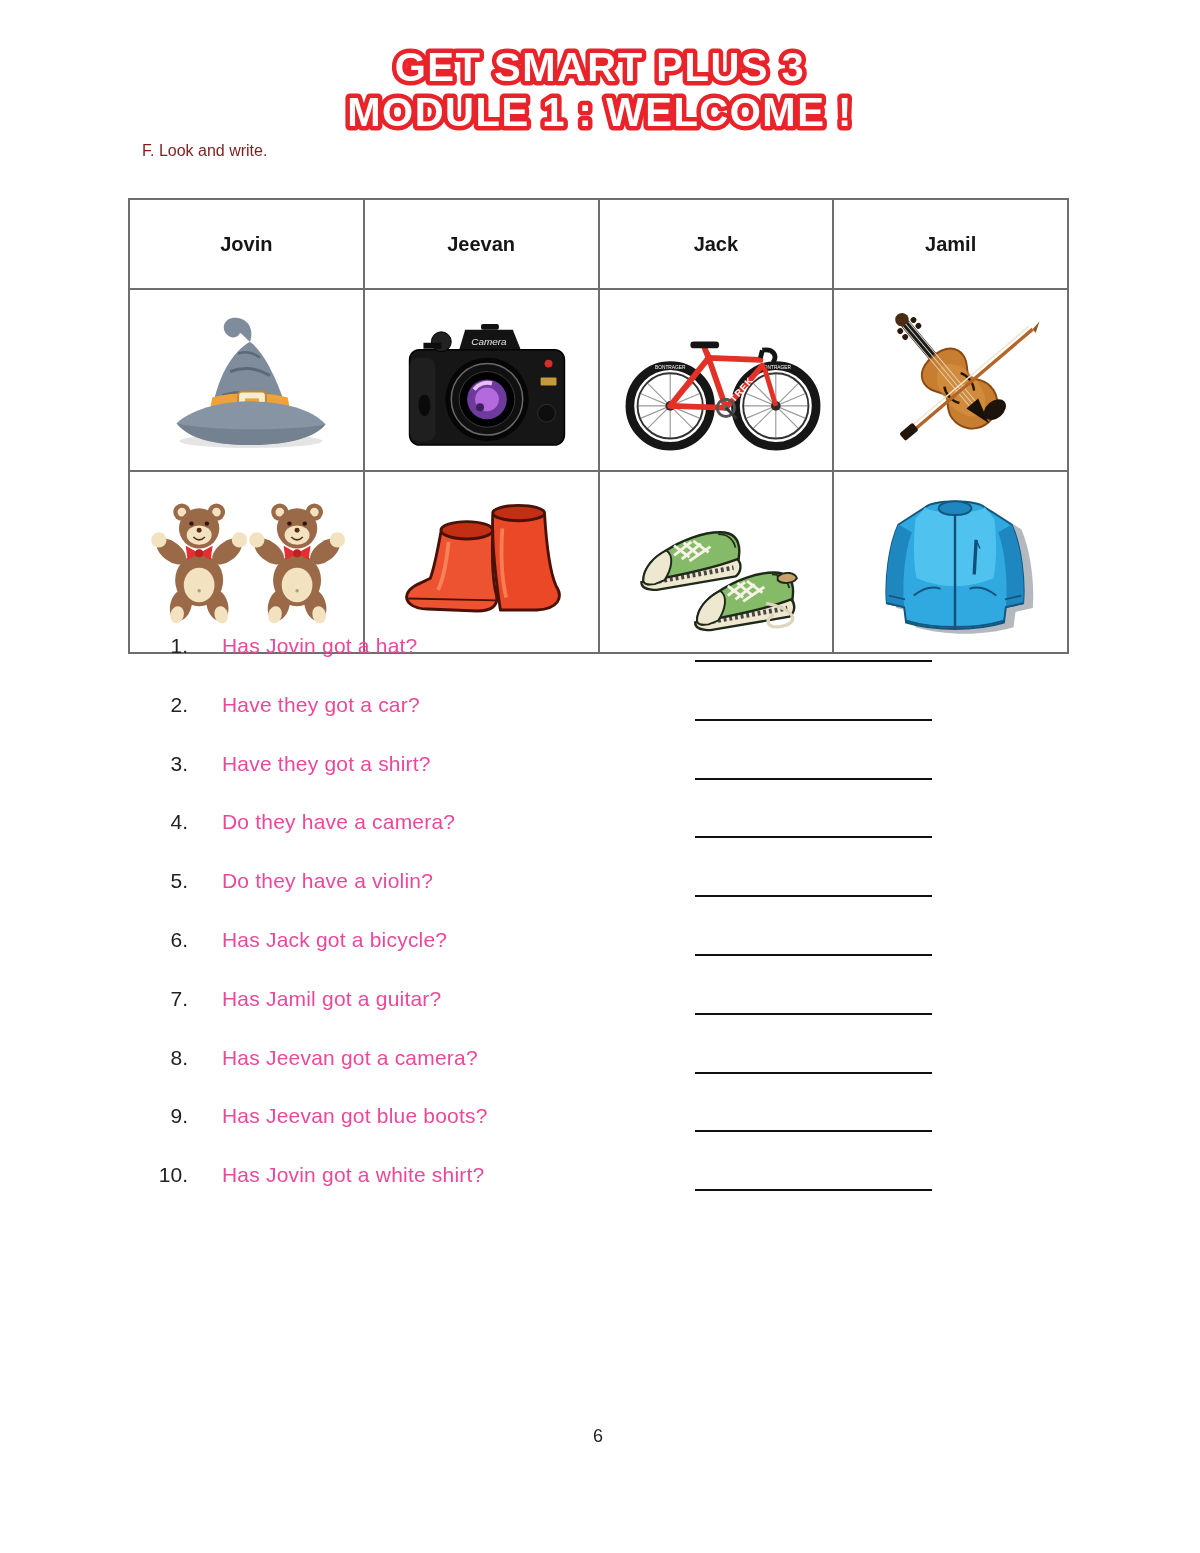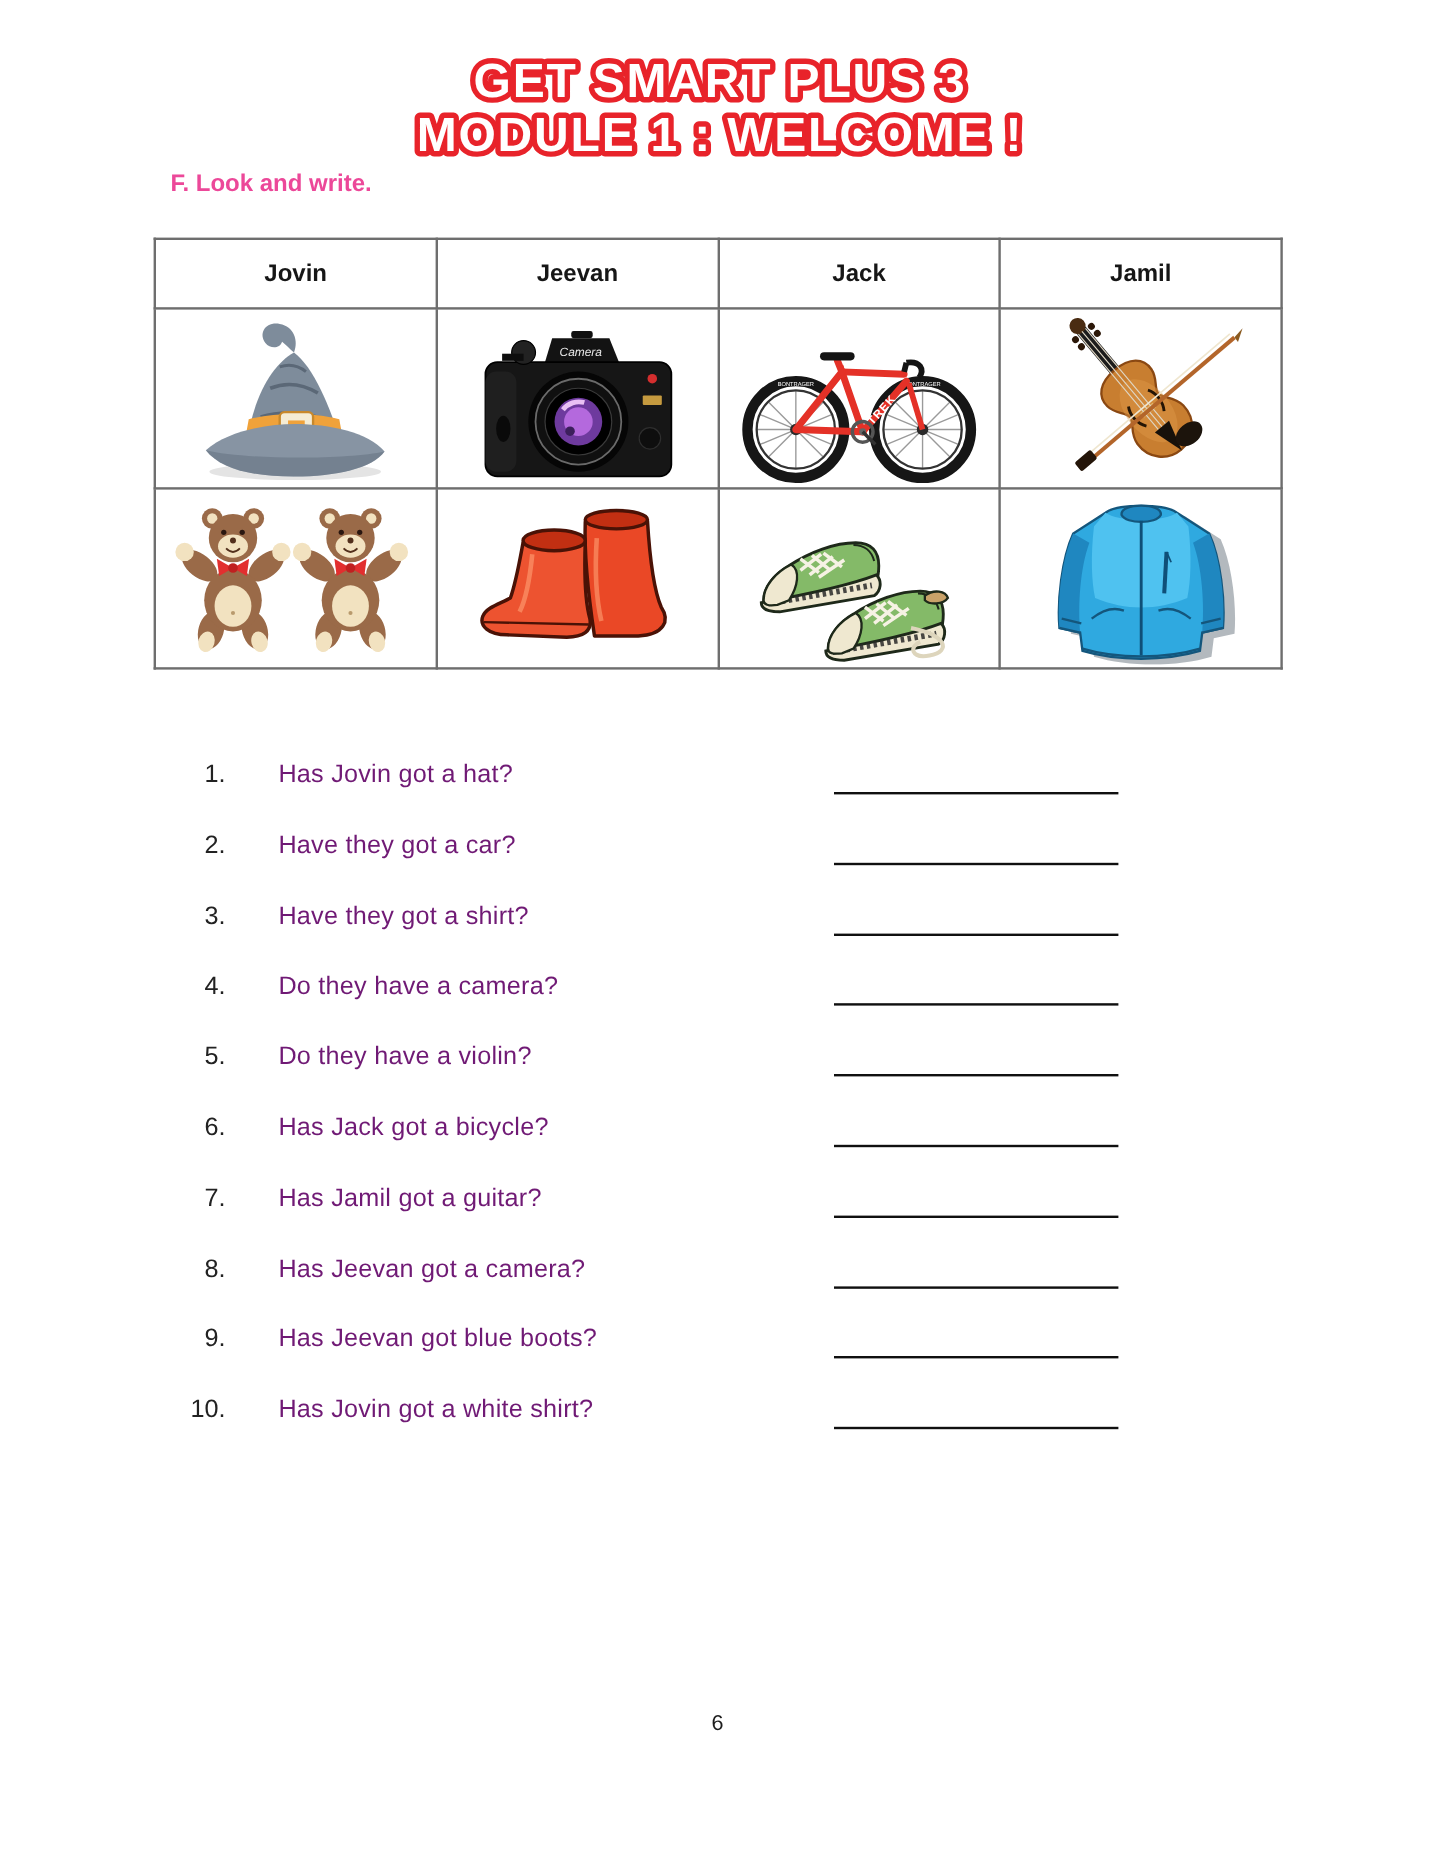--- a/index.html
+++ b/index.html
@@ -6,35 +6,35 @@
   .page {
     position:relative; width:1200px; height:1553px; background:#ffffff;
     font-family:"Liberation Sans", sans-serif; color:#1d1d1d; overflow:hidden;
   }
   .title-svg { position:absolute; left:280px; top:24px; }
   .title-text {
     font-family:"Liberation Sans", sans-serif; font-weight:bold; font-size:40px;
     letter-spacing:1.5px; fill:#ffffff; stroke:#e8232a; stroke-width:9px;
     paint-order:stroke fill; stroke-linejoin:round;
   }
-  .section-label { position:absolute; left:142px; top:142px; font-size:20px; font-weight:bold; color:#ec4899; }
+  .section-label { position:absolute; left:142px; top:142px; font-size:16px; font-weight:normal; color:#7f1d1d; }
 
   .items-table {
     position:absolute; left:128px; top:198px; width:941px;
     border-collapse:collapse; table-layout:fixed; background:#fff;
   }
-  .items-table th, .items-table td { border:2px solid #6e6e6e; text-align:center; vertical-align:middle; padding:0; }
+  .items-table th, .items-table td { border:2px solid #6e6e6e; text-align:center; vertical-align:middle; padding:16px; }
   .items-table th { height:56px; font-size:20px; font-weight:bold; color:#161616; }
   .items-table td { height:148px; }
   .items-table svg { display:block; margin:0 auto; }
 
   .questions { position:absolute; left:0; top:630px; width:1200px; }
   .q-row { position:relative; height:58.8px; }
   .q-num  { position:absolute; left:146px; top:4px; width:42px; text-align:right; font-size:21px; color:#222; }
-  .q-text { position:absolute; left:232px; top:4px; font-size:21px; color:#701a75; letter-spacing:0.2px; white-space:nowrap; }
+  .q-text { position:absolute; left:222px; top:4px; font-size:21px; color:#ec4899; letter-spacing:0.2px; white-space:nowrap; }
   .q-line { position:absolute; left:695px; top:6px; width:237px; height:24px; border-bottom:2px solid #101010; }
 
   .page-num { position:absolute; left:0; top:1426px; width:1196px; text-align:center; font-size:18px; color:#1d1d1d; }
 </style>
 </head>
 <body>
 
 <div class="page">
 
   <svg class="title-svg" width="640" height="114">

